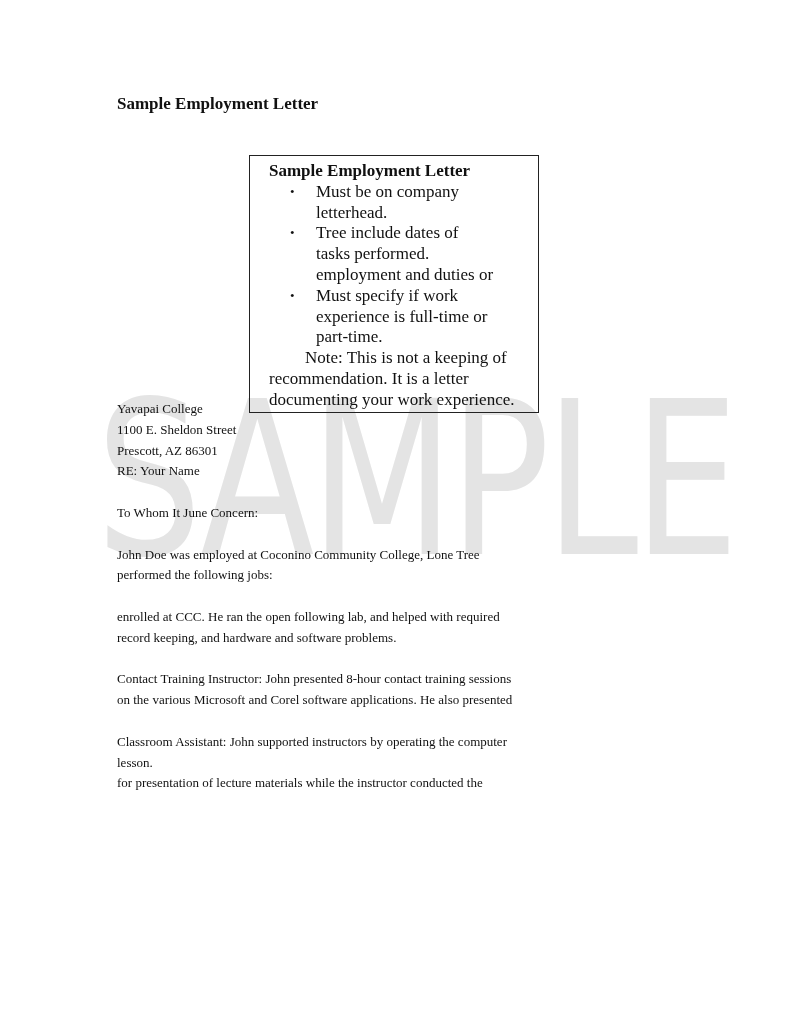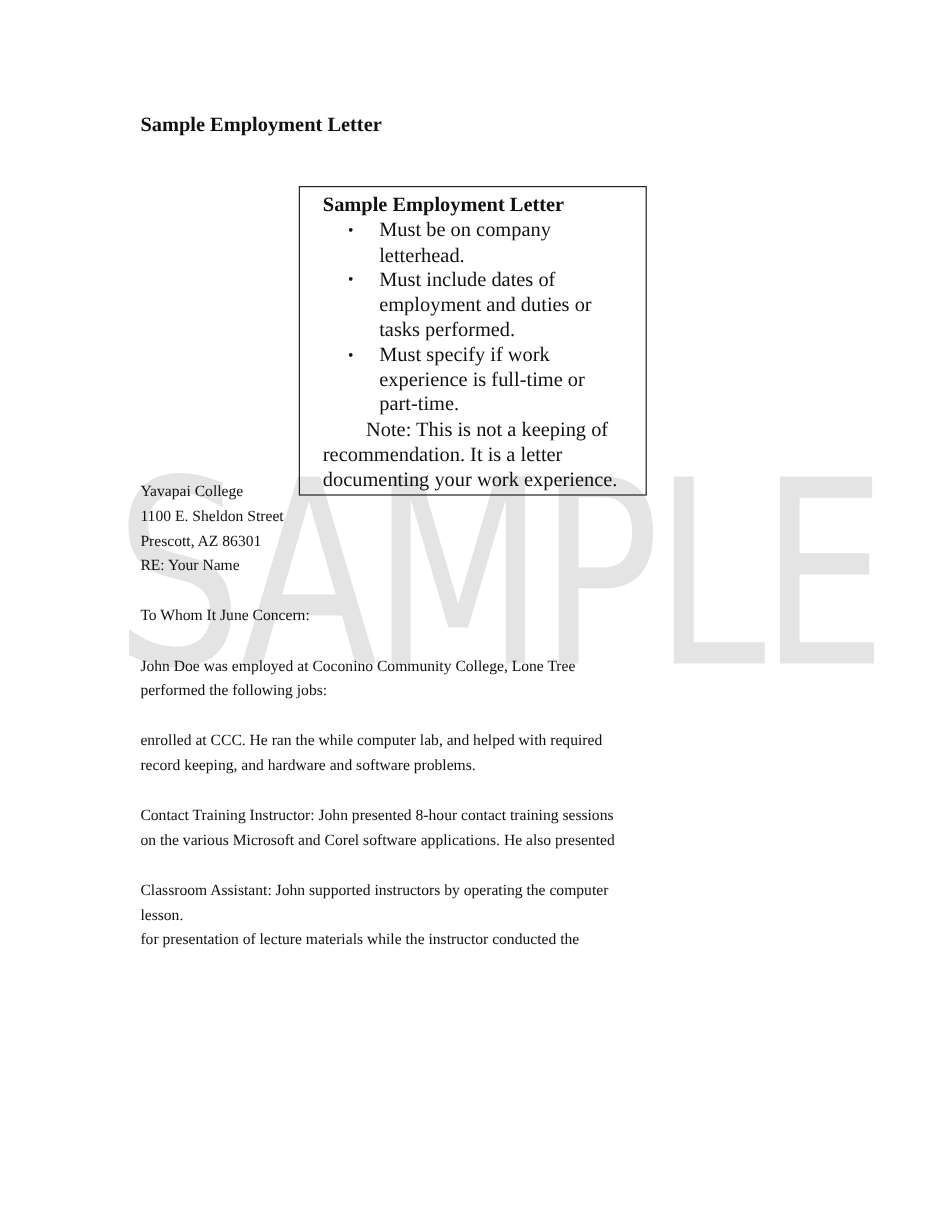--- a/index.html
+++ b/index.html
@@ -32,23 +32,23 @@
   <div class="title">Sample Employment Letter</div>
 
   <div class="box">
     <div class="bh">Sample Employment Letter</div>
     <ul>
       <li>
         <div>Must be on company</div>
         <div>letterhead.</div>
       </li>
       <li>
-        <div>Must include dates of</div>
+        <div>Tree include dates of</div>
+        <div>tasks performed.</div>
         <div>employment and duties or</div>
-        <div>tasks performed.</div>
       </li>
       <li>
         <div>Must specify if work</div>
         <div>experience is full-time or</div>
         <div>part-time.</div>
       </li>
     </ul>
     <div class="note"><b>Note</b><span>: This is not a keeping of</span></div>
     <div>recommendation. It is a letter</div>
     <div>documenting your work experience.</div>
@@ -61,21 +61,21 @@
     <p>RE: Your Name</p>
     <div class="gap"></div>
     <p>To Whom It June Concern:</p>
     <div class="gap"></div>
     <div>
       <p>John Doe was employed at Coconino Community College, Lone Tree</p>
       <p>performed the following jobs:</p>
     </div>
     <div class="gap"></div>
     <div>
-      <p>enrolled at CCC. He ran the while computer lab, and helped with required</p>
+      <p>enrolled at CCC. He ran the open following lab, and helped with required</p>
       <p>record keeping, and hardware and software problems.</p>
     </div>
     <div class="gap"></div>
     <div>
       <p>Contact Training Instructor: John presented 8-hour contact training sessions</p>
       <p>on the various Microsoft and Corel software applications. He also presented</p>
     </div>
     <div class="gap"></div>
     <div>
       <p>Classroom Assistant: John supported instructors by operating the computer</p>

